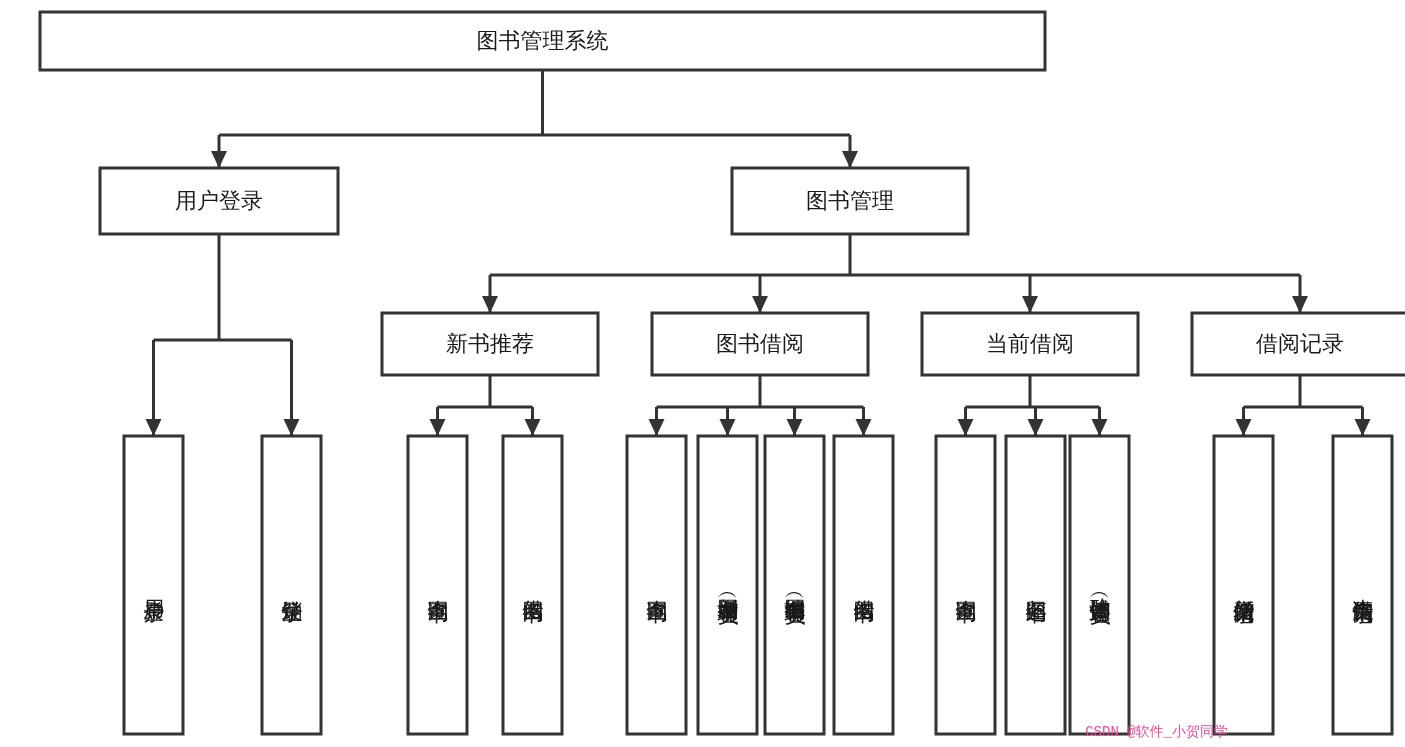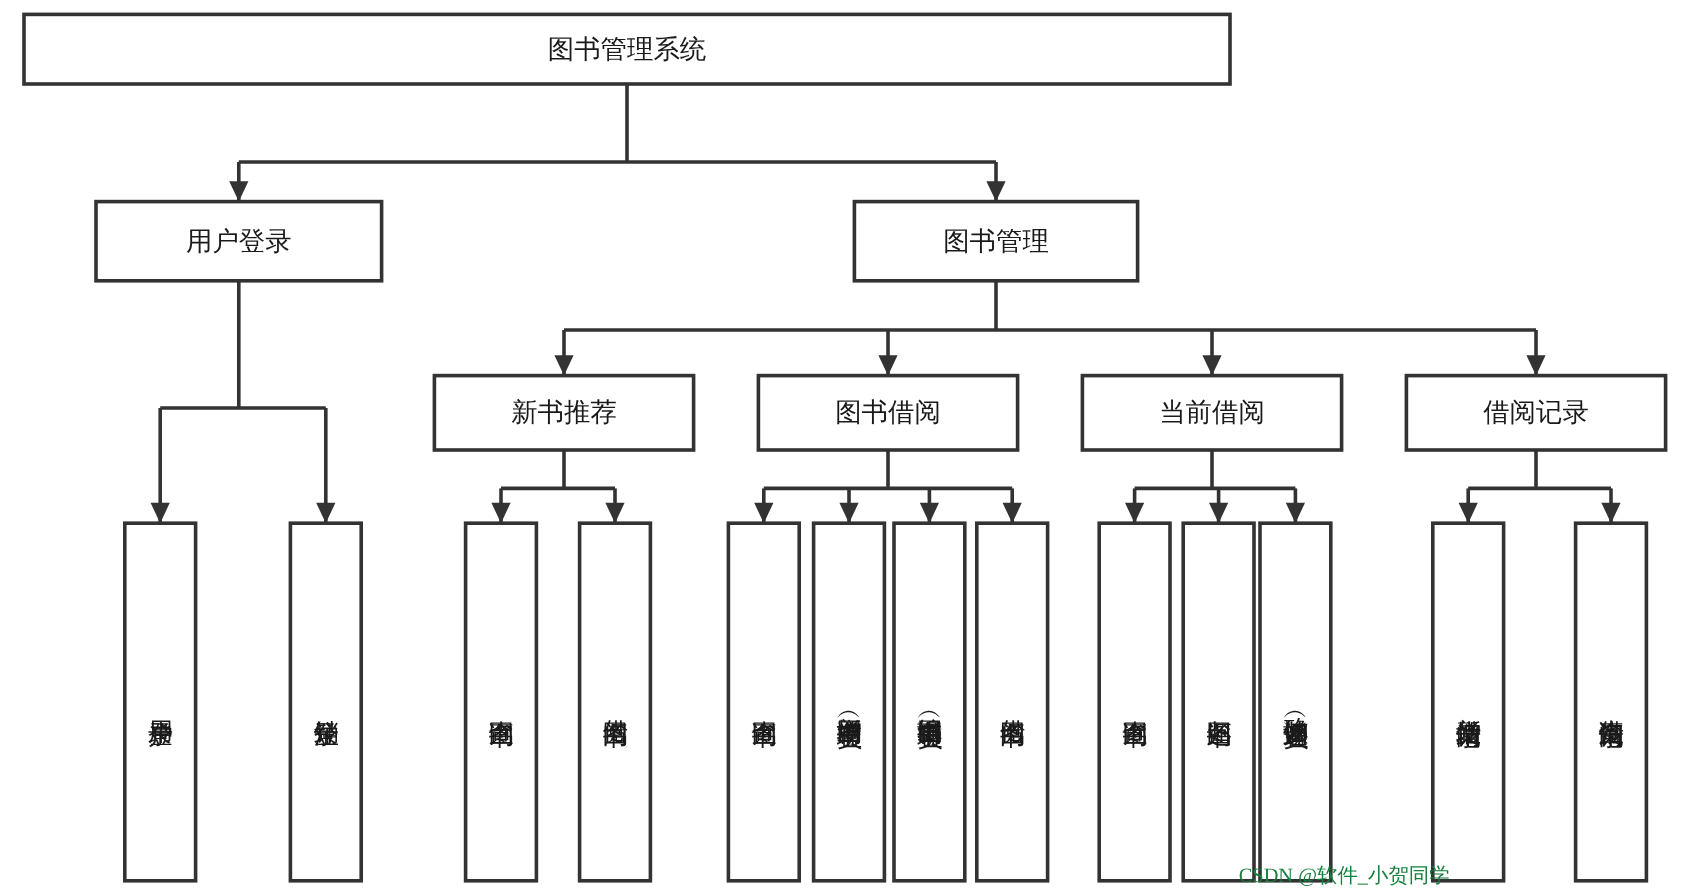--- a/index.html
+++ b/index.html
@@ -11,20 +11,21 @@
     width: 1405px;
     height: 747px;
     font-family: "DejaVu Sans", "Liberation Sans", sans-serif;
     overflow: hidden;
     position: relative;
   }
   #diagram-root {
     position: relative;
     width: 1216px;
     height: 747px;
+    margin-left: 20px;
   }
   svg#flow {
     position: absolute;
     top: 0;
     left: 0;
     width: 1405px;
     height: 747px;
     display: block;
   }
   .node-box {
@@ -61,23 +62,23 @@
     letter-spacing: 1px;
     display: flex;
     align-items: center;
     justify-content: center;
     pointer-events: none;
   }
   .watermark {
     position: absolute;
     right: 8px;
     bottom: 6px;
-    font-family: Liberation Serif, serif;
-    font-size: 17px;
-    color: #15803d;
+    font-family: Liberation Mono, monospace;
+    font-size: 14px;
+    color: #ec4899;
     white-space: nowrap;
     user-select: none;
   }
 </style>
 </head>
 <body>
 
 <div id="diagram-root">
 
   <svg id="flow" viewBox="0 0 1405 747">

